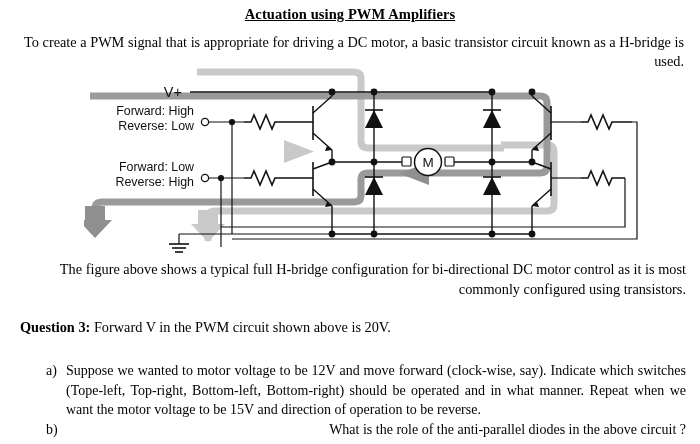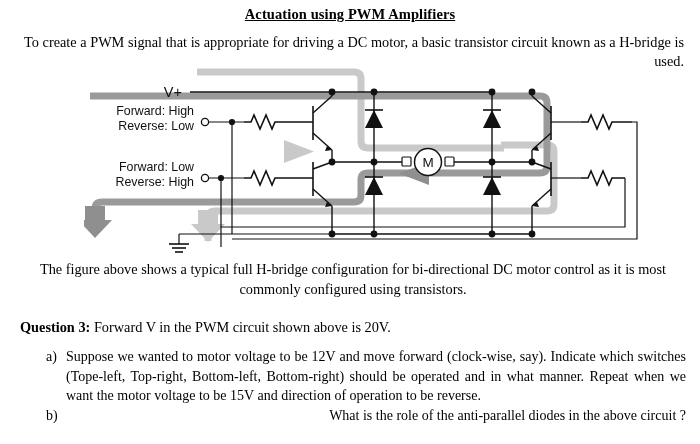--- a/index.html
+++ b/index.html
@@ -47,21 +47,21 @@
     width: 560px;
     height: 190px;
   }
   .below-fig {
     position: absolute;
     top: 260px;
     left: 20px;
     width: 666px;
     font-size: 14.3px;
     line-height: 19.5px;
-    text-align: center;
+    text-align: right;
   }
   .question {
     position: absolute;
     top: 318px;
     left: 20px;
     width: 666px;
     font-size: 14.3px;
     line-height: 19px;
   }
   .question b {
@@ -81,20 +81,21 @@
     margin-bottom: 0px;
   }
   .qmark {
     position: absolute;
     left: 26px;
     top: 0;
   }
   .qtext-justify {
     text-align: justify;
     text-justify: inter-word;
+    margin-top: 14px;
   }
   .qtext-plain {
     text-align: right;
   }
   svg { display: block; }
   .wire {
     stroke: #111111;
     stroke-width: 1.4;
     fill: none;
   }

